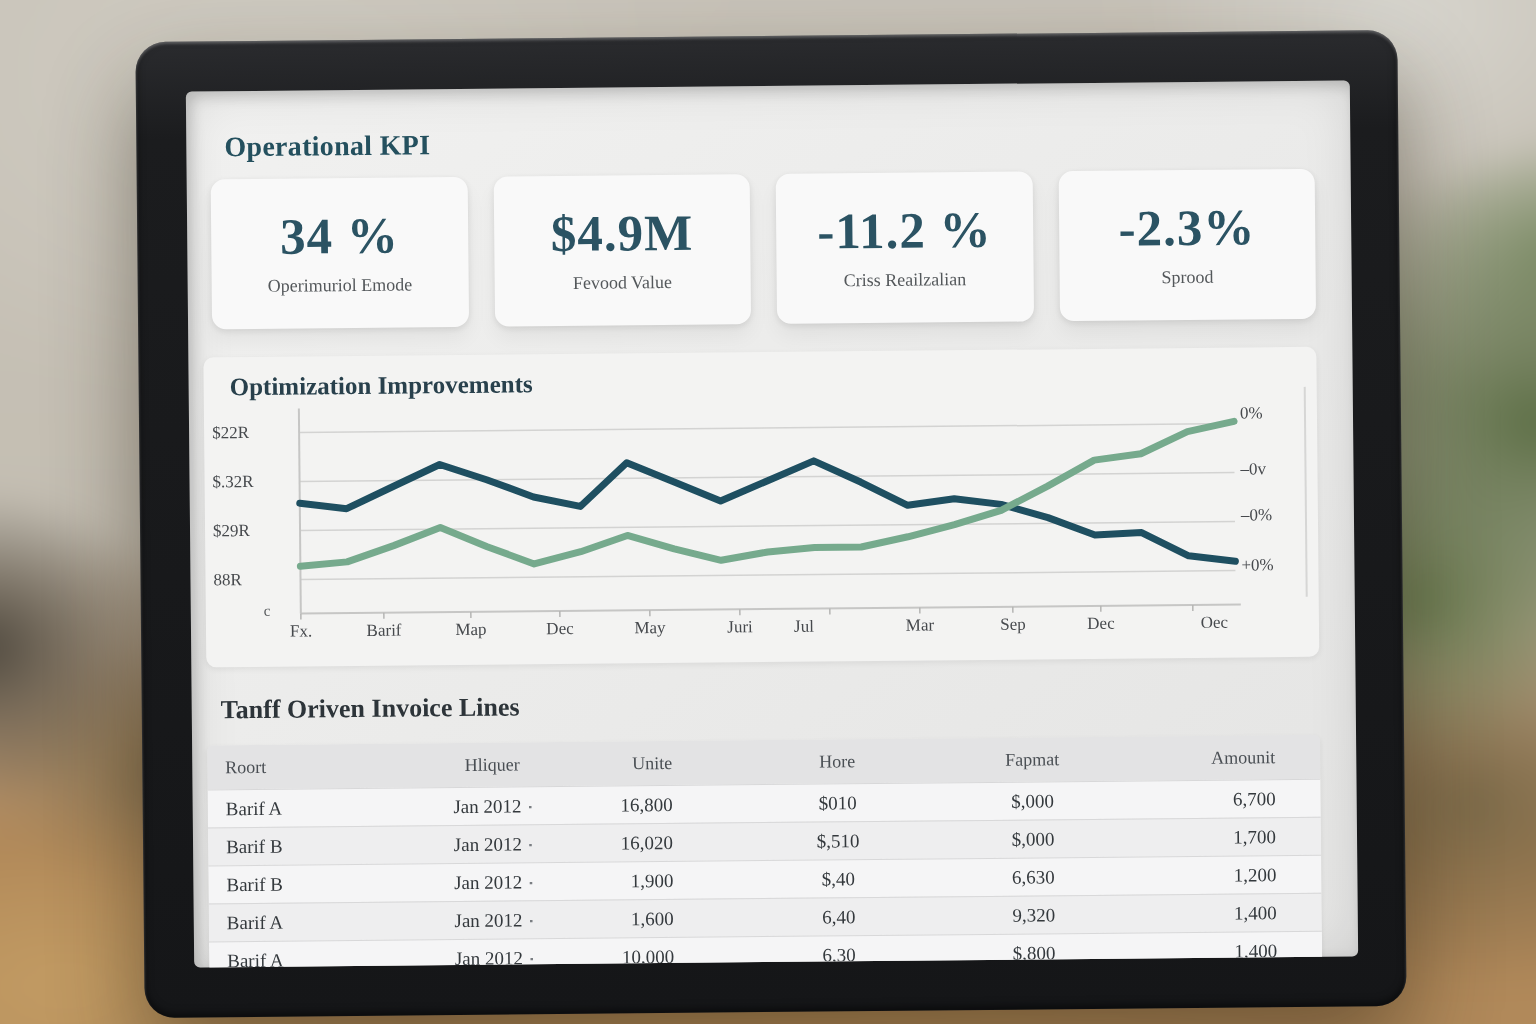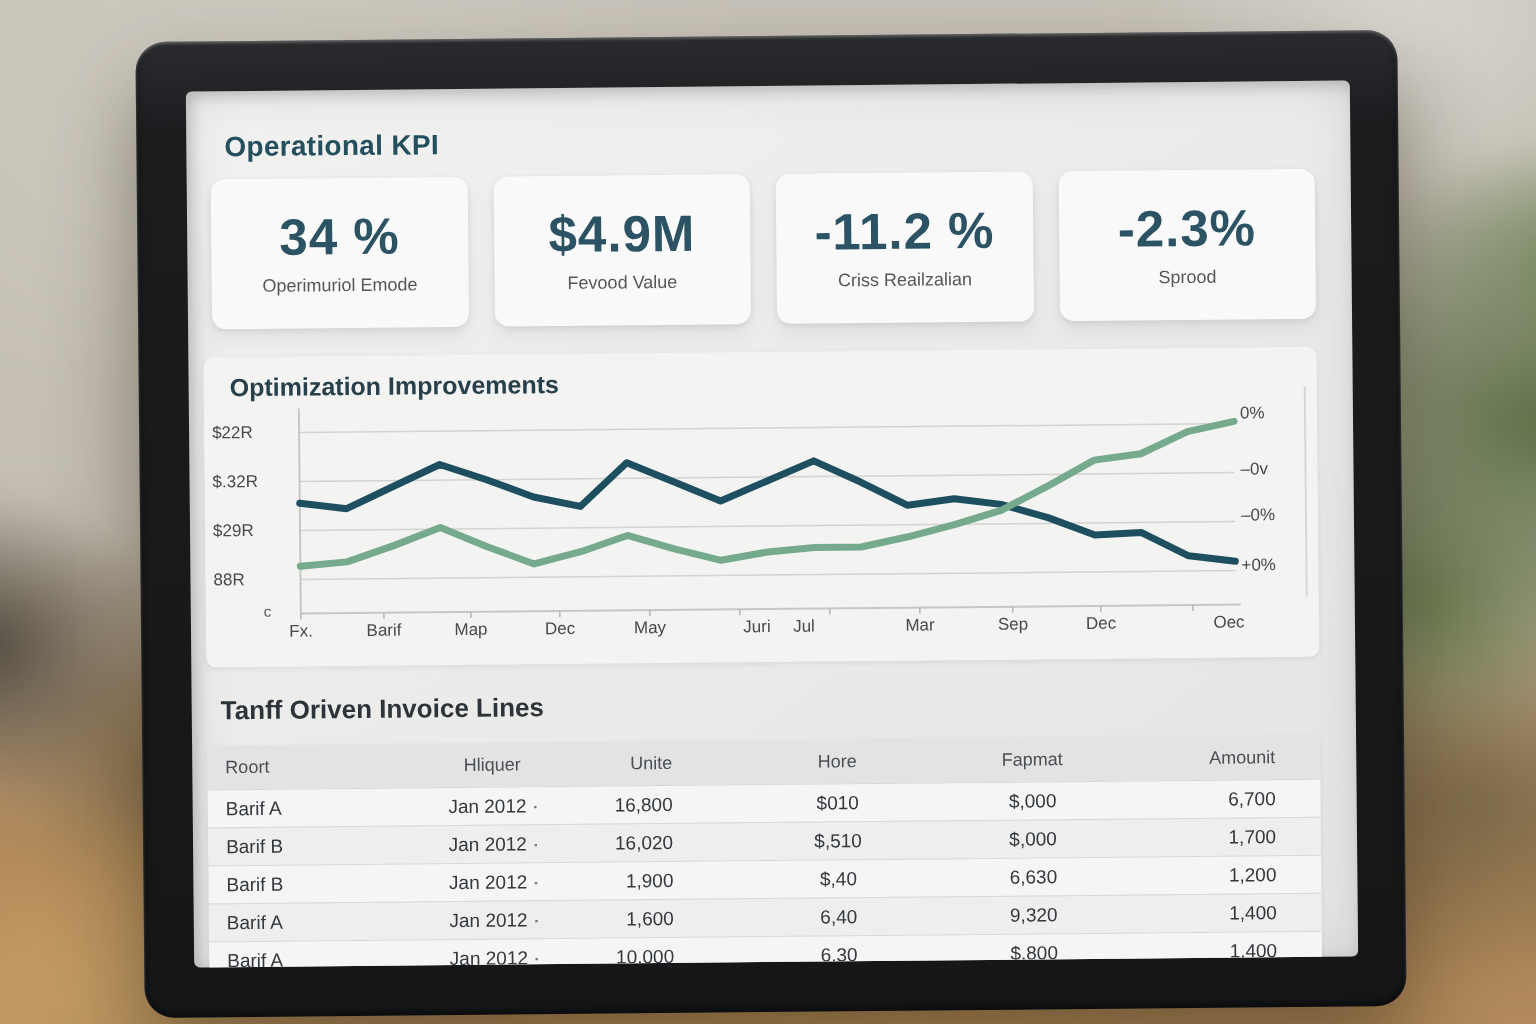--- a/index.html
+++ b/index.html
@@ -1,17 +1,17 @@
 <!DOCTYPE html>
 <html><head>
 <meta charset="utf-8">
 <style>
   html,body{margin:0;padding:0;background:#b9b2a5;}
   .stage{position:relative;width:1536px;height:1024px;overflow:hidden;
-         font-family:Liberation Sans, sans-serif;}
+         font-family:Liberation Serif, serif;}
 
   
   .bg{position:absolute;inset:-50px;
     background:
       radial-gradient(420px 300px at 88% 6%, #d8d6cf 0%, rgba(216,214,207,0) 60%),
       radial-gradient(520px 440px at 97% 42%, #5d6f46 0%, rgba(93,111,70,0) 62%),
       radial-gradient(300px 260px at 90% 58%, #6f8054 0%, rgba(111,128,84,0) 60%),
       radial-gradient(260px 200px at 99% 27%, #8a9a74 0%, rgba(138,154,116,0) 60%),
       radial-gradient(420px 280px at 93% 76%, #7c6a49 0%, rgba(124,106,73,0) 65%),
       radial-gradient(700px 340px at 50% 104%, #bb9058 0%, rgba(187,144,88,0) 70%),
@@ -133,26 +133,26 @@
         <div id="axisLabels">
             <div class="axis-label y" style="top: 65px;">$22R</div>
             <div class="axis-label y" style="top: 114px;">$.32R</div>
             <div class="axis-label y" style="top: 163px;">$29R</div>
             <div class="axis-label y" style="top: 212px;">88R</div>
             <div class="axis-label x" style="left: 60px;">Fx.</div>
             <div class="axis-label x" style="left: 143px;">Barif</div>
             <div class="axis-label x" style="left: 230px;">Map</div>
             <div class="axis-label x" style="left: 319px;">Dec</div>
             <div class="axis-label x" style="left: 409px;">May</div>
-            <div class="axis-label x" style="left: 516px;">Juri</div>
+            <div class="axis-label x" style="left: 499px;">Juri</div>
             <div class="axis-label x" style="left: 563px;">Jul</div>
             <div class="axis-label x" style="left: 679px;">Mar</div>
             <div class="axis-label x" style="left: 772px;">Sep</div>
             <div class="axis-label x" style="left: 860px;">Dec</div>
-            <div class="axis-label x" style="left: 988px;">Oec</div>
+            <div class="axis-label x" style="left: 952px; text-align: right;">Oec</div>
             <div class="axis-label r" style="top: 55px;">0%</div>
             <div class="axis-label r" style="top: 111px;">–0v</div>
             <div class="axis-label r" style="top: 157px;">–0%</div>
             <div class="axis-label r" style="top: 207px;">+0%</div>
           </div>
         <div class="axis-footnote">c</div>
       </section>
 
       <h2 class="table-title">Tanff Oriven Invoice Lines</h2>
       <div class="inv-table" id="invTable">

